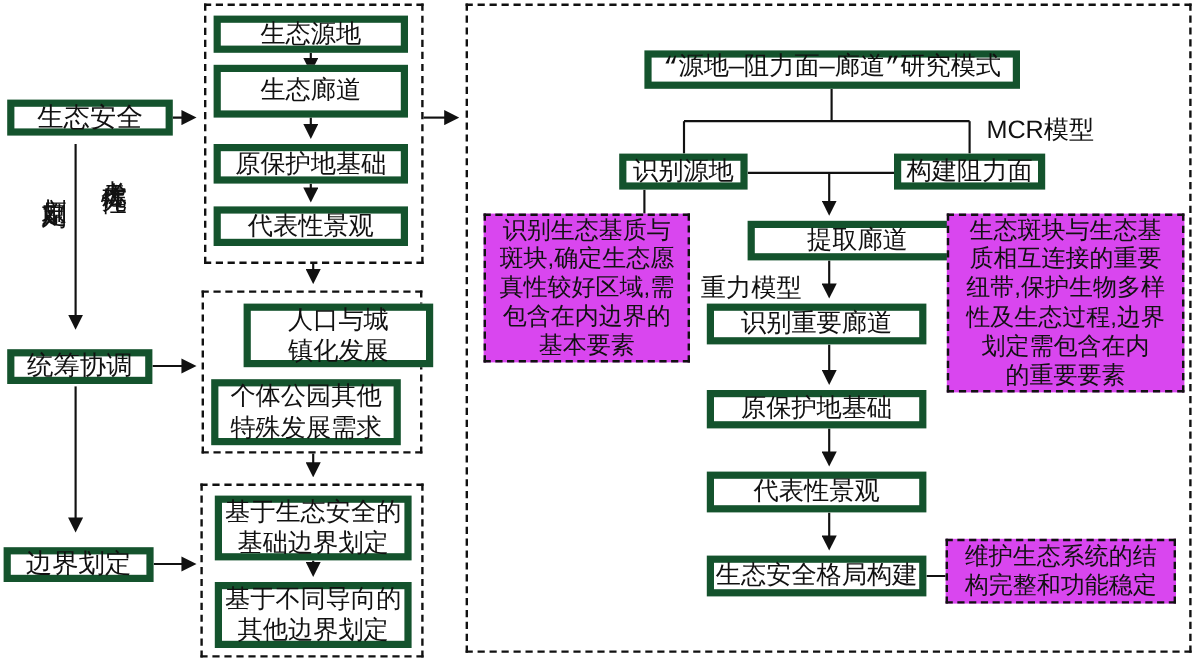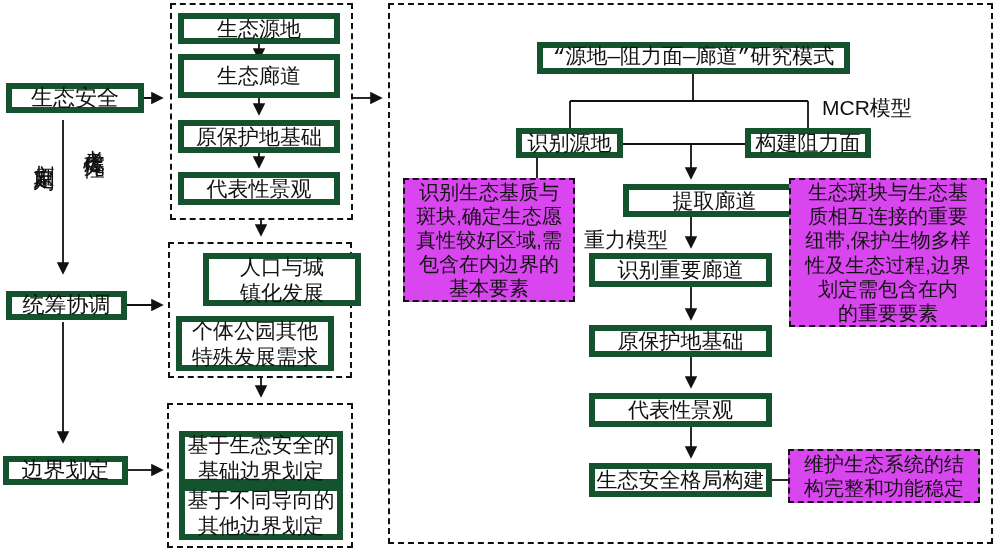--- a/index.html
+++ b/index.html
@@ -85,21 +85,21 @@
   <div class="box" style="left:178px;top:120px;width:162px;height:33px;">原保护地基础</div>
   <div class="box" style="left:178px;top:172px;width:162px;height:33px;">代表性景观</div>
 
   <div class="dashed" style="left:168px;top:242px;width:184px;height:136px;"></div>
   <div class="box" style="left:176px;top:253px;width:158px;height:53px;margin-left:27px;">人口与城
 镇化发展</div>
   <div class="box" style="left:176px;top:316px;width:158px;height:55px;">个体公园其他
 特殊发展需求</div>
 
   <div class="dashed" style="left:167px;top:403px;width:186px;height:145px;"></div>
-  <div class="box" style="left:179px;top:413px;width:164px;height:54px;margin-top:18px;">基于生态安全的
+  <div class="box" style="left:179px;top:413px;width:164px;height:54px;">基于生态安全的
 基础边界划定</div>
   <div class="box" style="left:179px;top:485px;width:164px;height:55px;">基于不同导向的
 其他边界划定</div>
 
   <div class="dashed" style="left:388px;top:3px;width:605px;height:541px;"></div>
 
   <div class="box" style="left:537px;top:42px;width:313px;height:32px;font-family:Liberation Mono, monospace;">“源地—阻力面—廊道”研究模式</div>
   <div class="flabel" style="left:822px;top:94px;">MCR模型</div>
 
   <div class="box" style="left:516px;top:128px;width:107px;height:30px;">识别源地</div>

